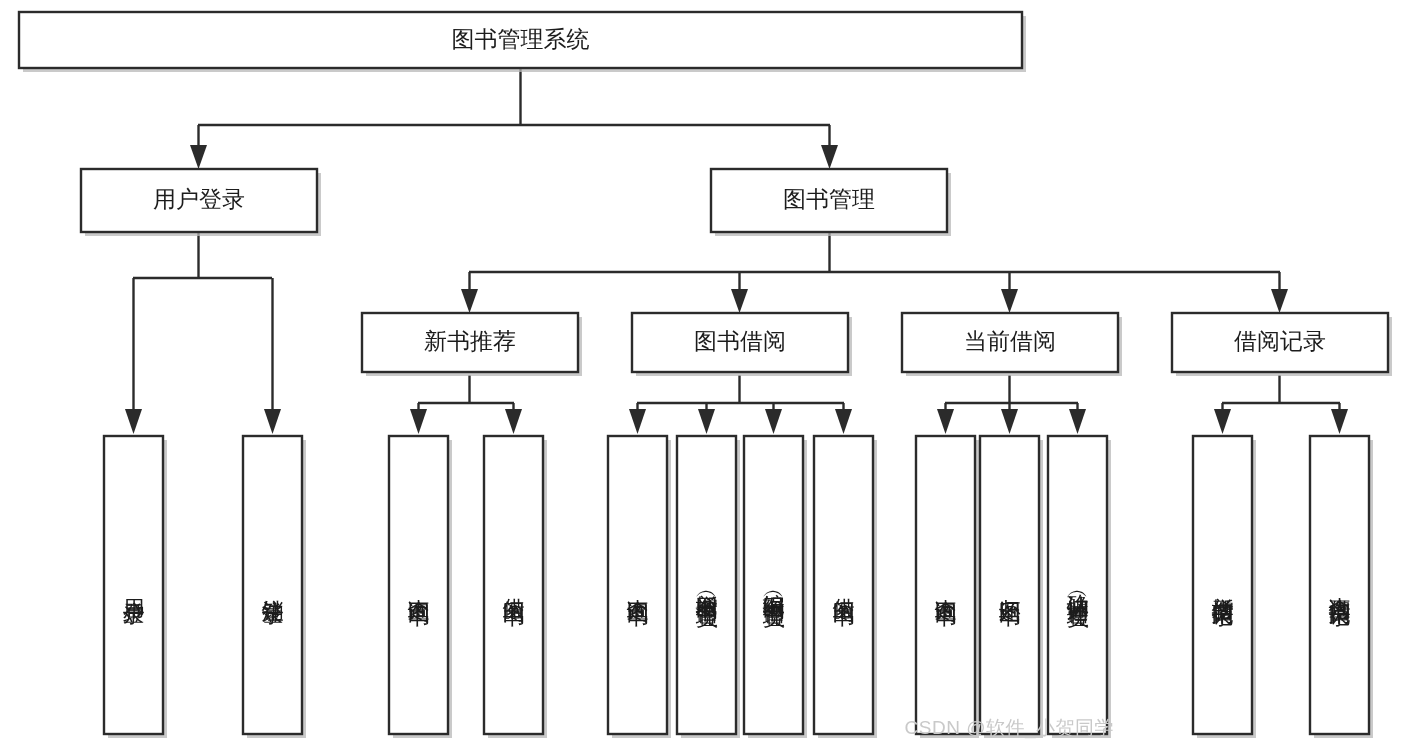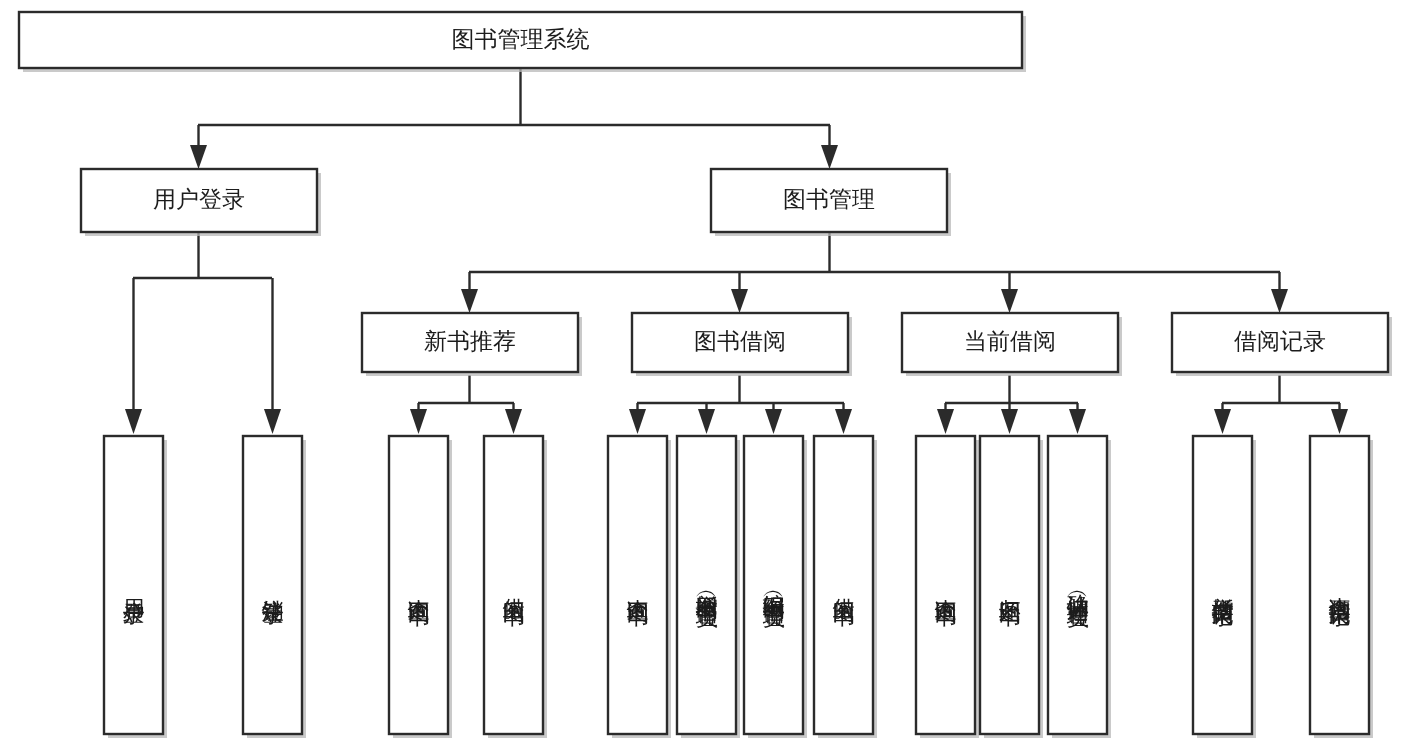--- a/index.html
+++ b/index.html
@@ -229,13 +229,14 @@
   <div class="leaf-label" style="left:744px; top:436px; width:59px; height:298px;">编辑图书（管理员）</div>
   <div class="leaf-label" style="left:814px; top:436px; width:59px; height:298px;">借阅图书</div>
 
   <div class="leaf-label" style="left:916px; top:436px; width:59px; height:298px;">查询图书</div>
   <div class="leaf-label" style="left:980px; top:436px; width:59px; height:298px;">归还图书</div>
   <div class="leaf-label" style="left:1048px; top:436px; width:59px; height:298px;">确认归还（管理员）</div>
 
   <div class="leaf-label" style="left:1193px; top:436px; width:59px; height:298px;">新增借阅记录</div>
   <div class="leaf-label" style="left:1310px; top:436px; width:59px; height:298px;">查询借阅记录</div>
 
+  <div class="watermark">CSDN @软件_小贺同学</div>
 </div>
 
 </body></html>

